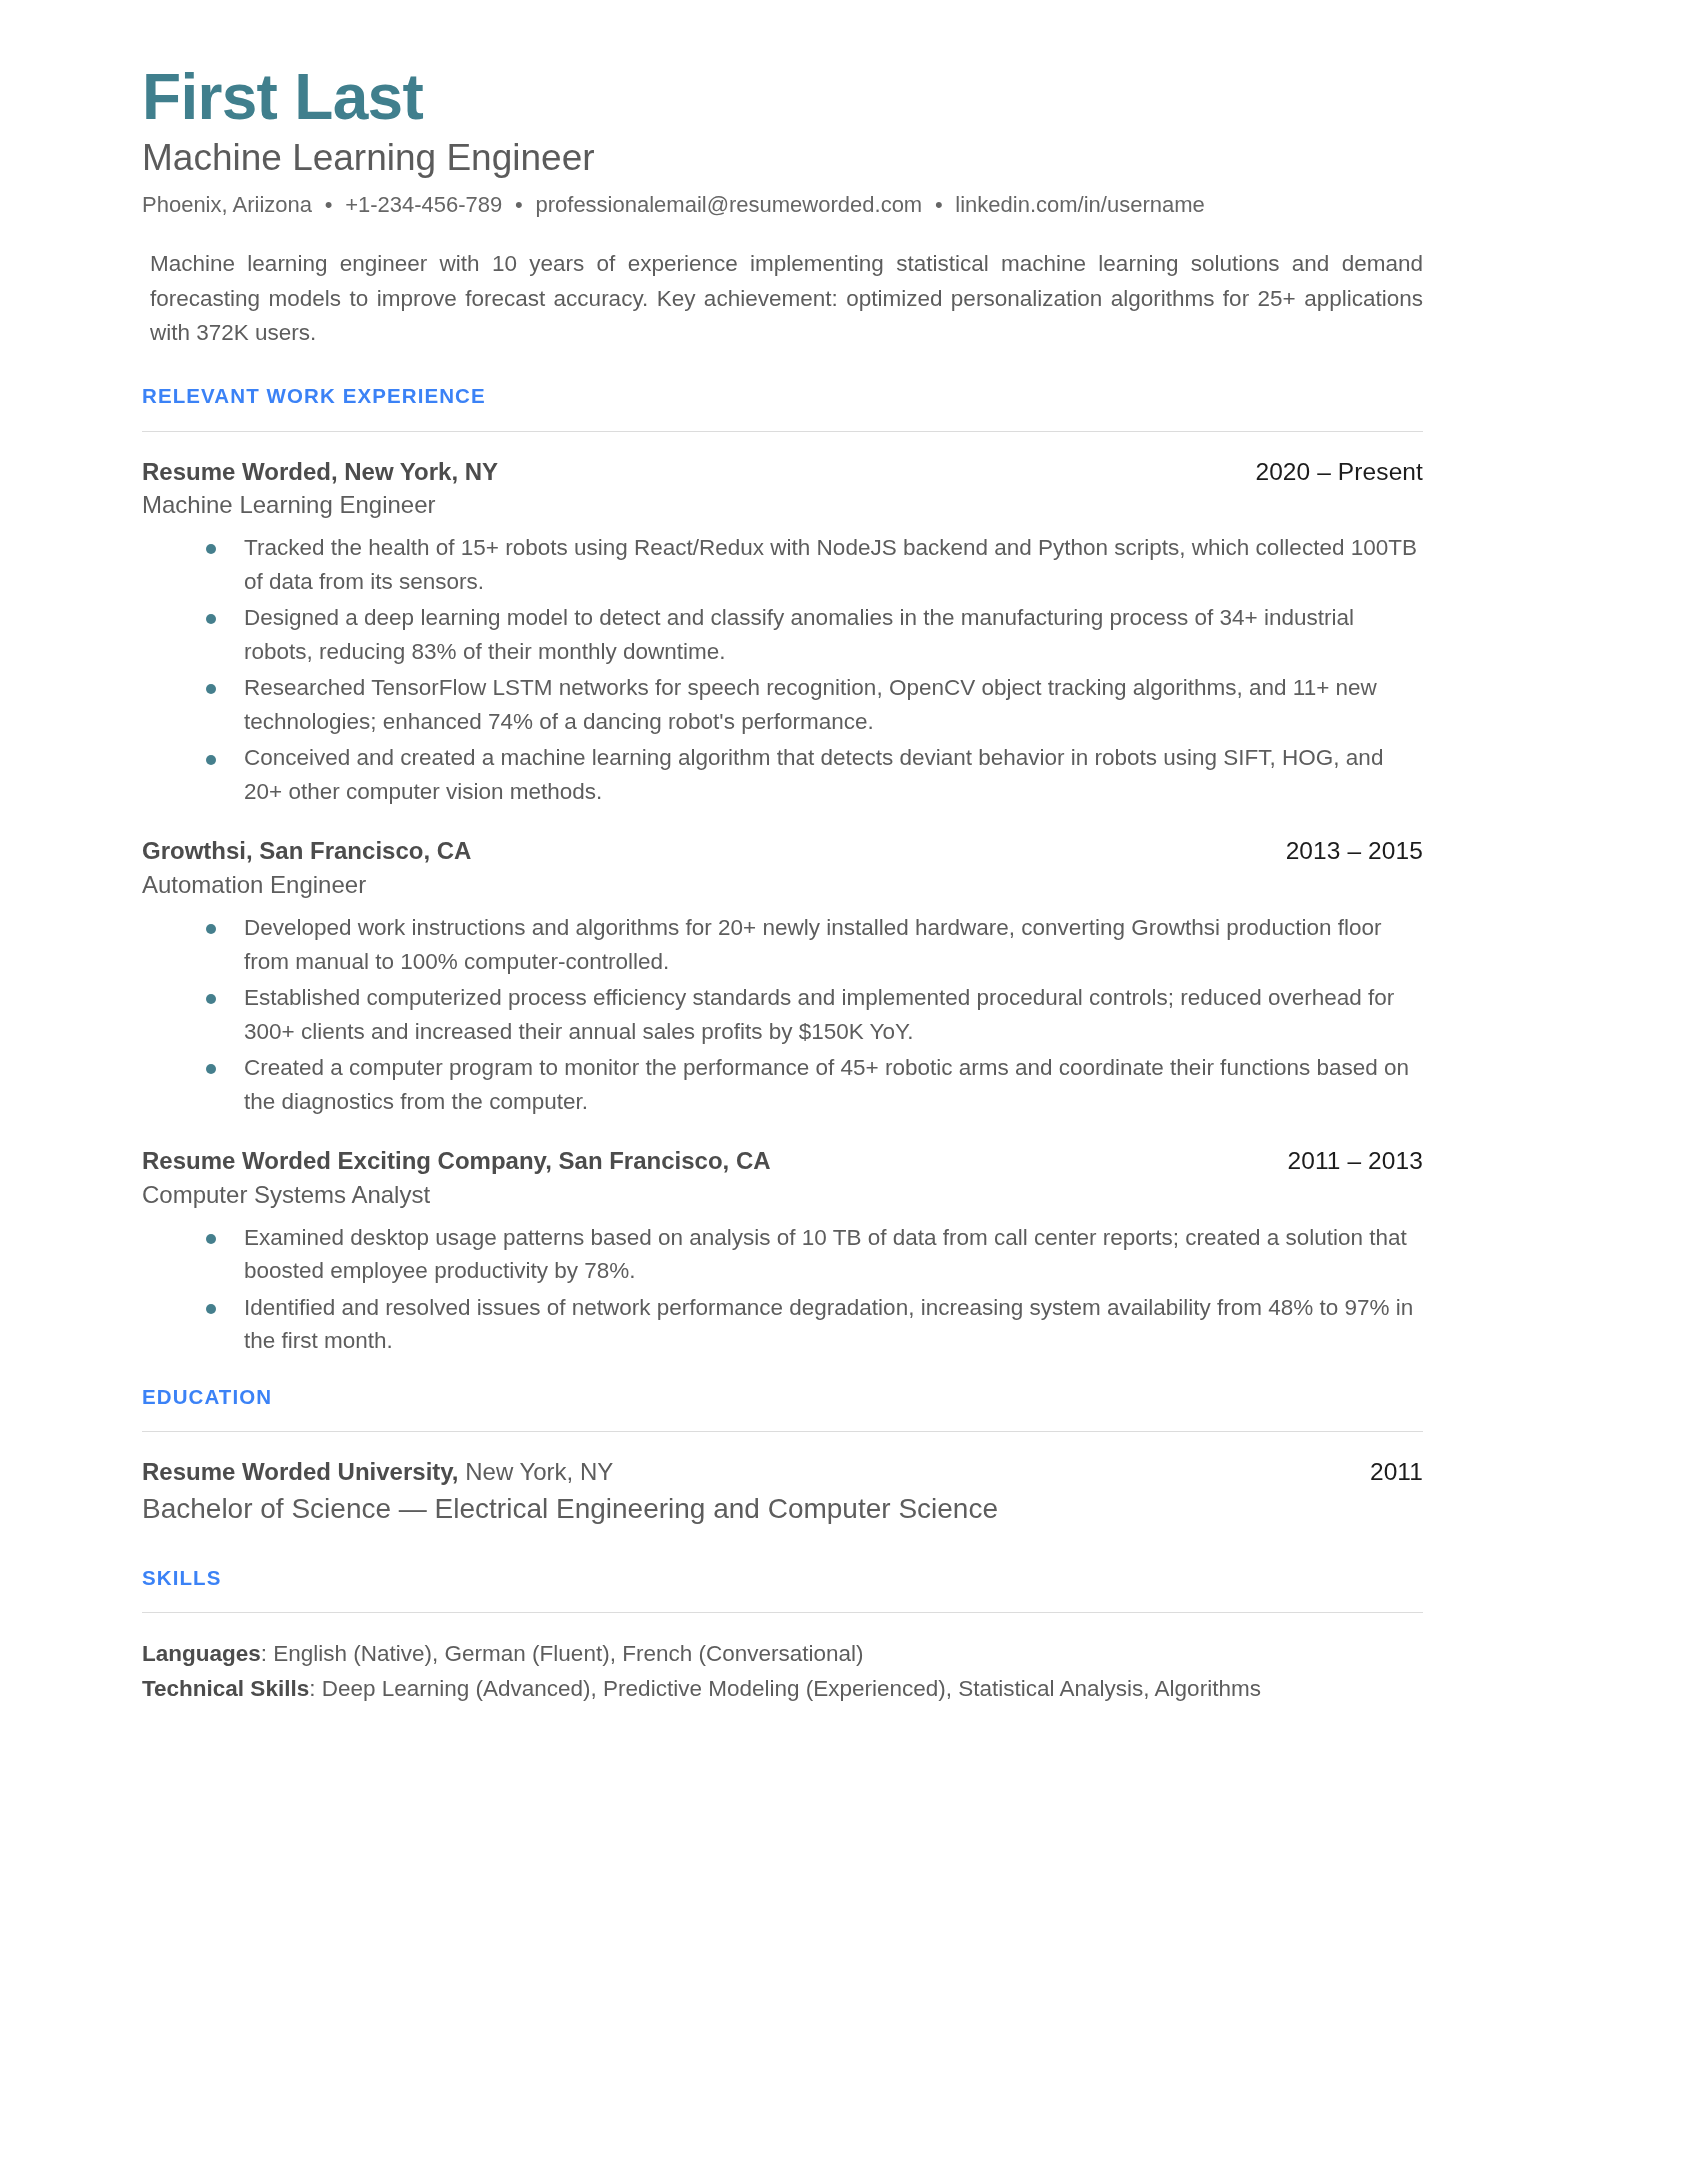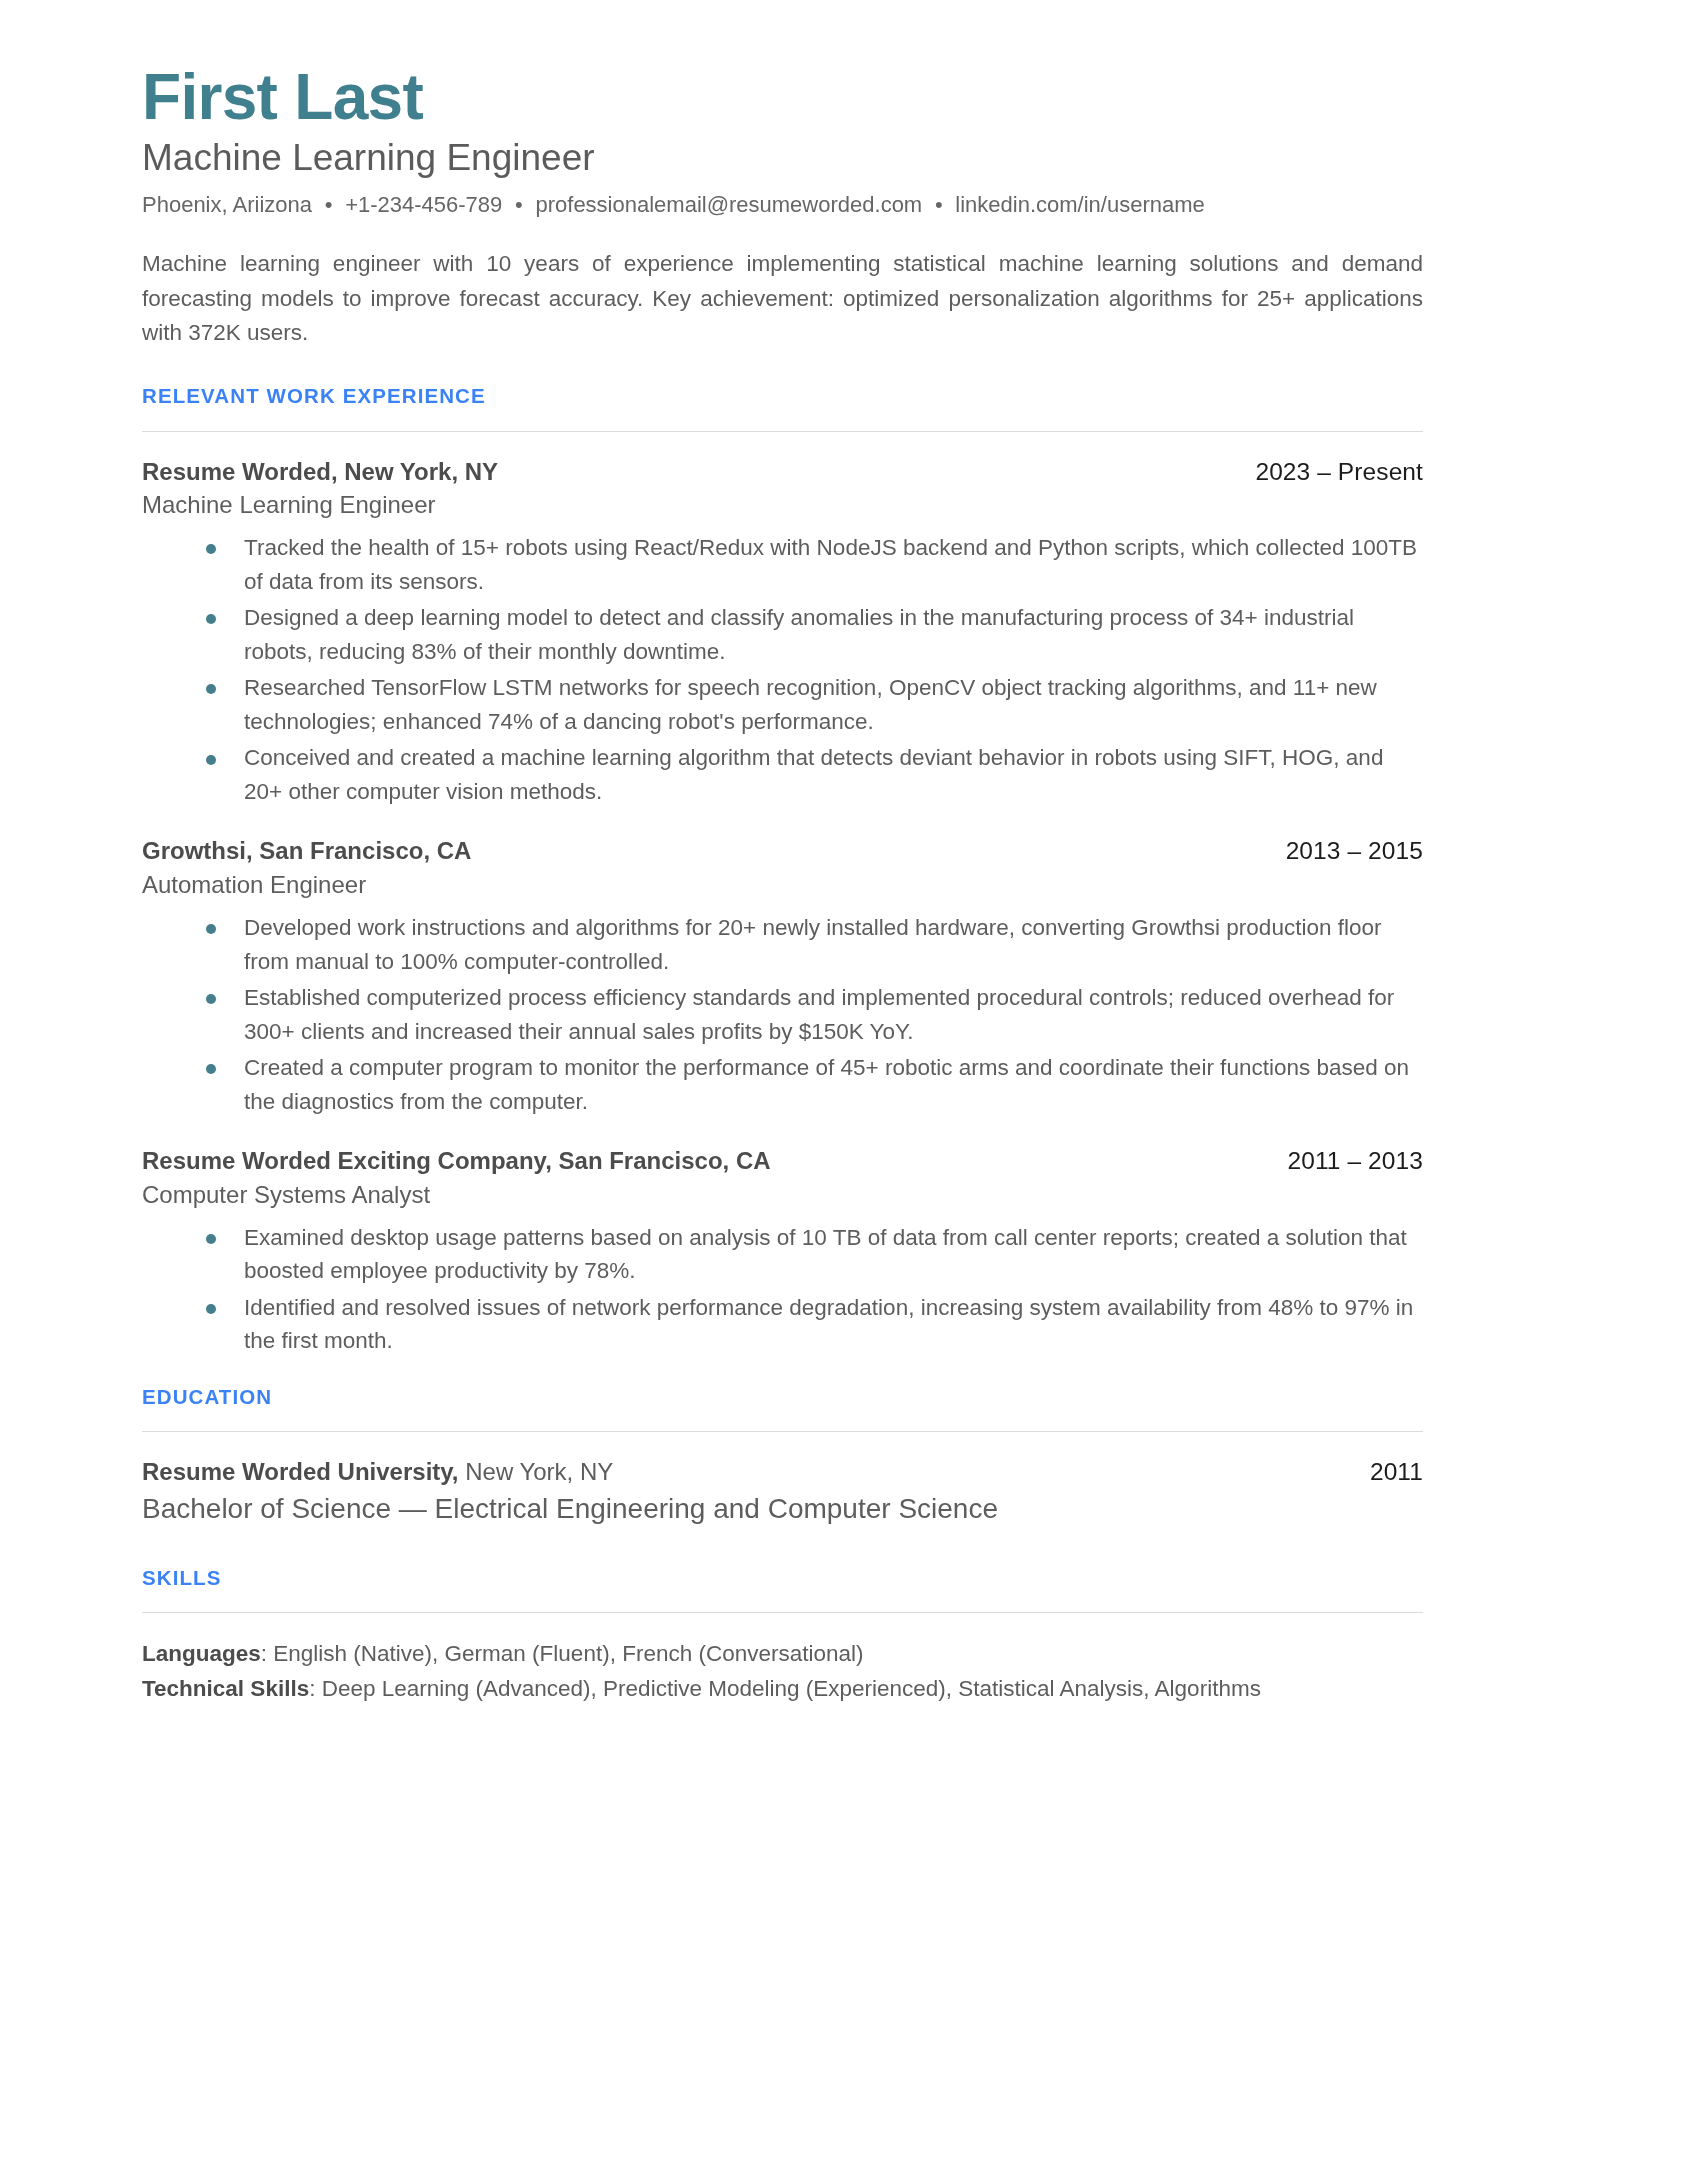--- a/index.html
+++ b/index.html
@@ -49,21 +49,21 @@
     padding: 0 6.6px;
     color: #666666;
   }
 
   
   .summary {
     font-size: 22.5px;
     color: #5d5d5d;
     line-height: 1.52;
     text-align: justify;
-    margin: 0 0 34px 0;
+    margin: 0 0 34px 8px;
     max-width: 1373px;
   }
 
   
   .section-head {
     font-size: 20.5px;
     font-weight: bold;
     color: #3b82f6;
     letter-spacing: 1.1px;
     margin: 0 0 22.5px 0;
@@ -179,21 +179,21 @@
 
   <p class="summary">Machine learning engineer with 10 years of experience implementing statistical machine learning solutions and demand forecasting models to improve forecast accuracy. Key achievement: optimized personalization algorithms for 25+ applications with 372K users.</p>
 
   <div>
     <div class="section-head">RELEVANT WORK EXPERIENCE</div>
     <hr class="rule">
 
     <div class="entry">
       <div class="entry-head">
         <div class="entry-org">Resume Worded, New York, NY</div>
-        <div class="entry-date">2023 – Present</div>
+        <div class="entry-date">2020 – Present</div>
       </div>
       <div class="entry-role">Machine Learning Engineer</div>
     </div>
     <ul class="bullets">
       <li>Tracked the health of 15+ robots using React/Redux with NodeJS backend and Python scripts, which collected 100TB of data from its sensors.</li>
       <li>Designed a deep learning model to detect and classify anomalies in the manufacturing process of 34+ industrial robots, reducing 83% of their monthly downtime.</li>
       <li>Researched TensorFlow LSTM networks for speech recognition, OpenCV object tracking algorithms, and 11+ new technologies; enhanced 74% of a dancing robot's performance.</li>
       <li>Conceived and created a machine learning algorithm that detects deviant behavior in robots using SIFT, HOG, and 20+ other computer vision methods.</li>
     </ul>
 

